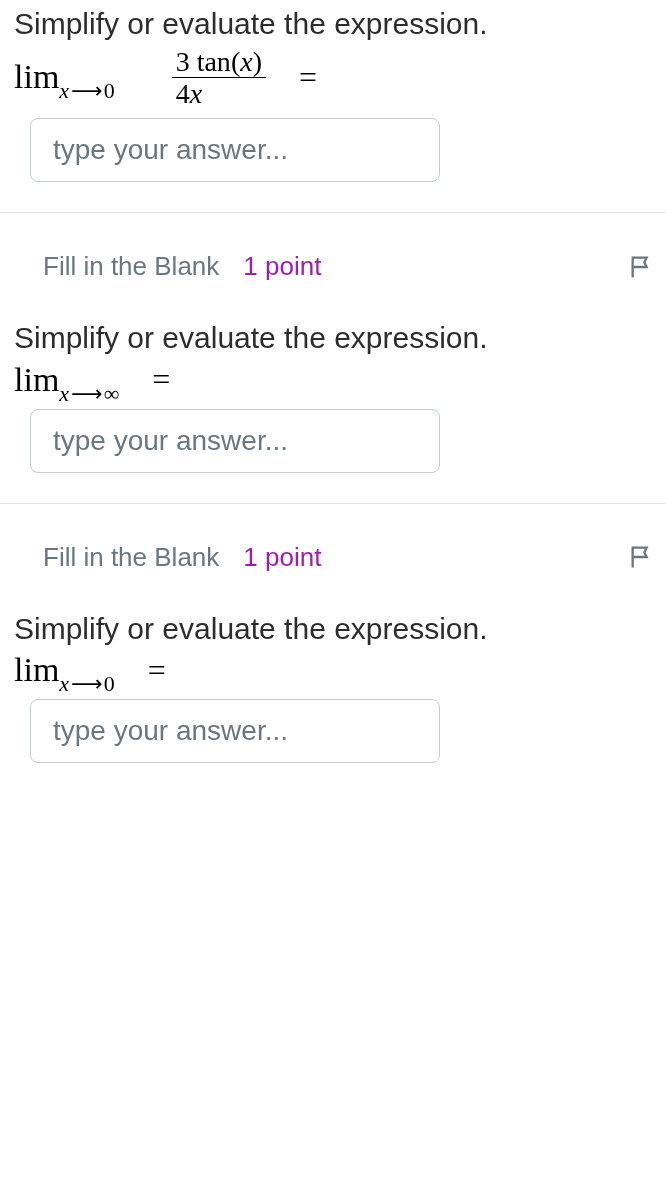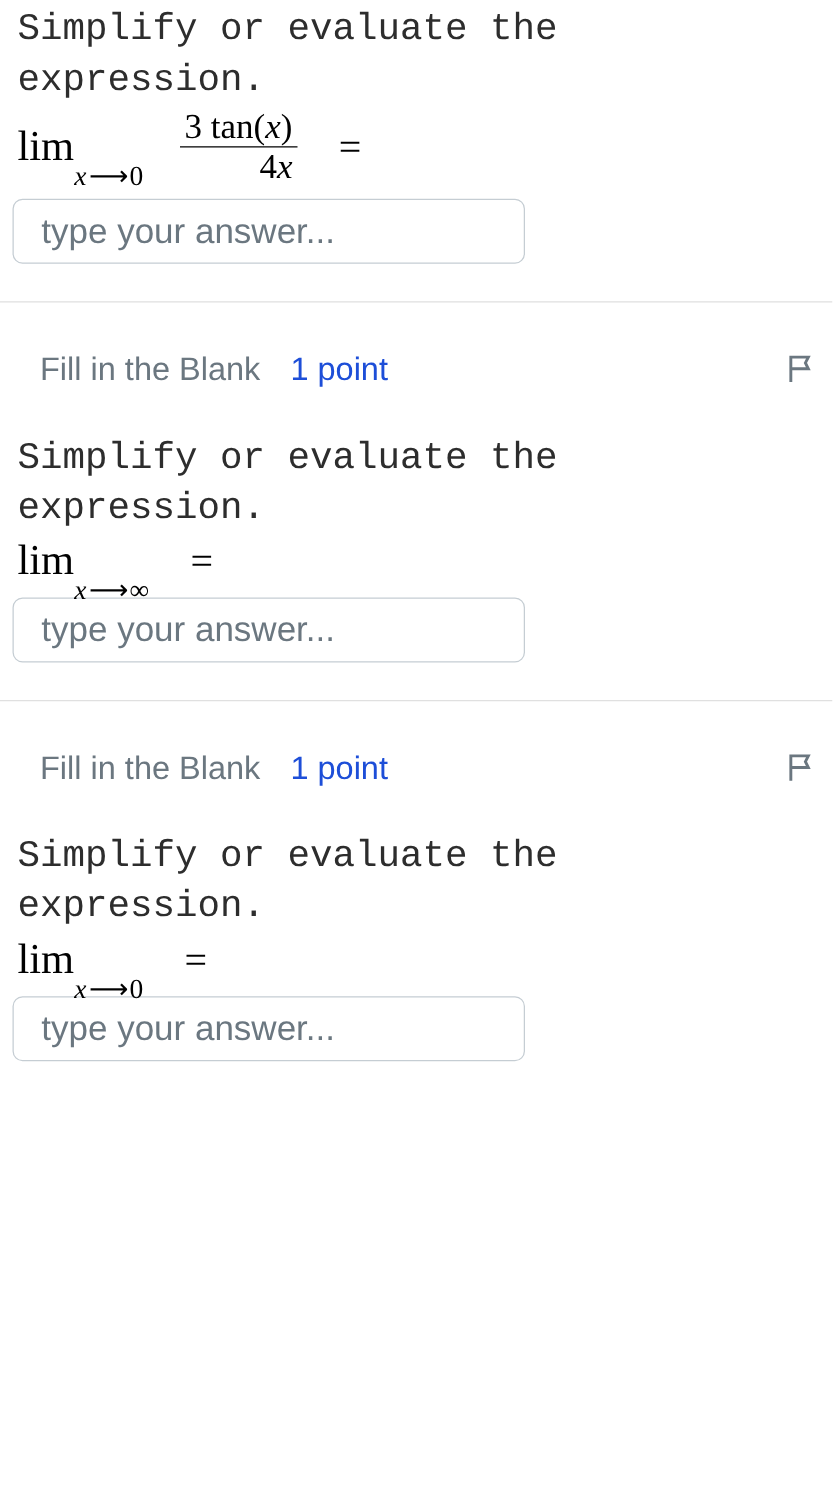--- a/index.html
+++ b/index.html
@@ -17,43 +17,42 @@
       padding: 8px 10px 30px 10px;
       border-bottom: 1px solid #e0e0e0;
     }
     .question-block.first {
       padding-top: 4px;
     }
     .question-header {
       display: flex;
       align-items: center;
       justify-content: space-between;
-      padding: 38px 10px 28px 32px;
+      padding: 38px 10px 28px 43px;
       color: #6b7780;
       font-size: 26px;
       font-weight: 400;
     }
     .question-header .left {
       display: flex;
       align-items: center;
       gap: 24px;
     }
     .question-type {
       color: #6b7780;
     }
     .question-points {
-      color: #1d4ed8;
+      color: #a21caf;
     }
     .prompt-text {
       font-size: 30px;
       color: #2d2d2d;
       line-height: 1.35;
       margin-bottom: 2px;
       padding-left: 4px;
-      font-family: Liberation Mono, monospace;
     }
     .math-row {
       display: flex;
       align-items: center;
       font-family: "Times New Roman", serif;
       color: #000;
       font-size: 32px;
       padding-left: 4px;
       margin-bottom: 10px;
       gap: 29px;
@@ -62,72 +61,73 @@
       display: inline-flex;
       align-items: baseline;
     }
     .lim-word {
       font-size: 34px;
     }
     .lim-sub {
       font-size: 22px;
       font-style: italic;
       position: relative;
-      top: 20px;
+      top: 10px;
       margin-left: 0;
     }
     .lim-sub .arrow {
       font-style: normal;
       padding: 0 2px;
       letter-spacing: -1px;
     }
     .lim-sub .to {
       font-style: normal;
     }
     .frac {
       display: inline-flex;
       flex-direction: column;
       align-items: center;
       vertical-align: middle;
       line-height: 1.05;
       font-size: 28px;
+      margin-left: 28px;
     }
     .frac .num {
       padding: 0 4px 1px 4px;
     }
     .frac .den {
       border-top: 1.5px solid #000;
       padding: 1px 4px 0 4px;
     }
     .frac .den.wide {
       min-width: 100%;
-      text-align: right;
+      text-align: left;
       font-family: Liberation Serif, serif;
     }
     .ital { font-style: italic; }
     .sup {
       font-size: 0.65em;
       vertical-align: super;
       font-style: italic;
       line-height: 0;
     }
     .equals {
       font-size: 32px;
       padding: 0 4px;
     }
     .answer-input {
       width: 410px;
-      height: 52px;
+      height: 64px;
       border: 1px solid #c5cdd3;
       border-radius: 8px;
       font-size: 28px;
       color: #6b7780;
       padding: 0 22px;
       outline: none;
-      margin-left: 0;
+      margin-left: 20px;
       font-family: inherit;
     }
     .answer-input::placeholder {
       color: #6b7780;
     }
     .flag-icon {
       width: 28px;
       height: 28px;
       overflow: hidden;
       flex-shrink: 0;

